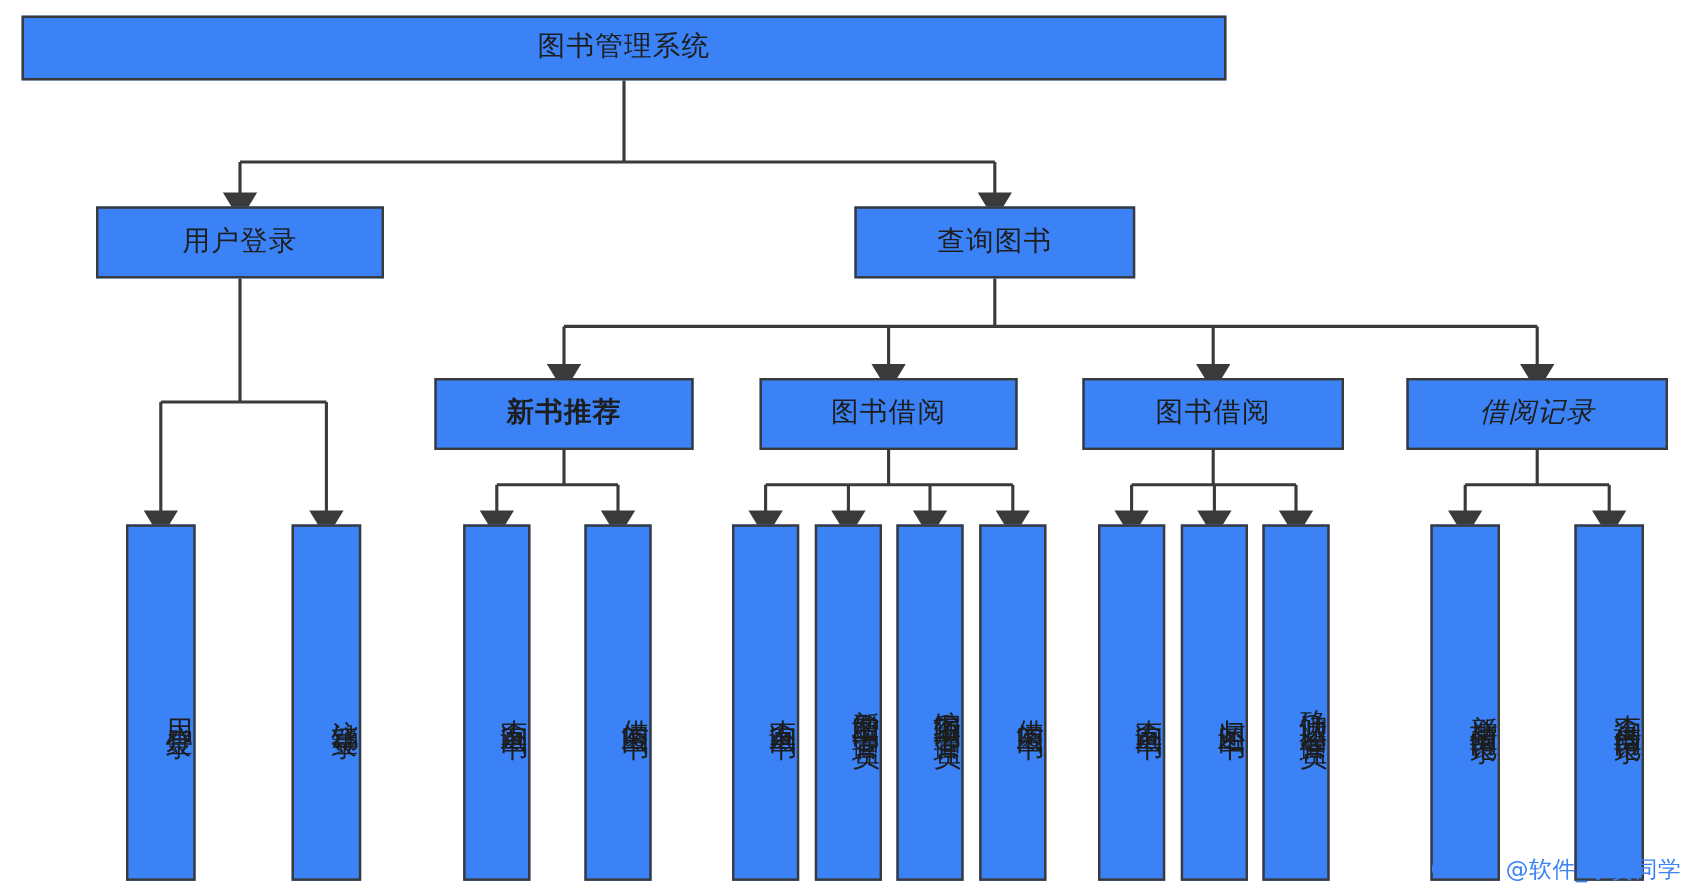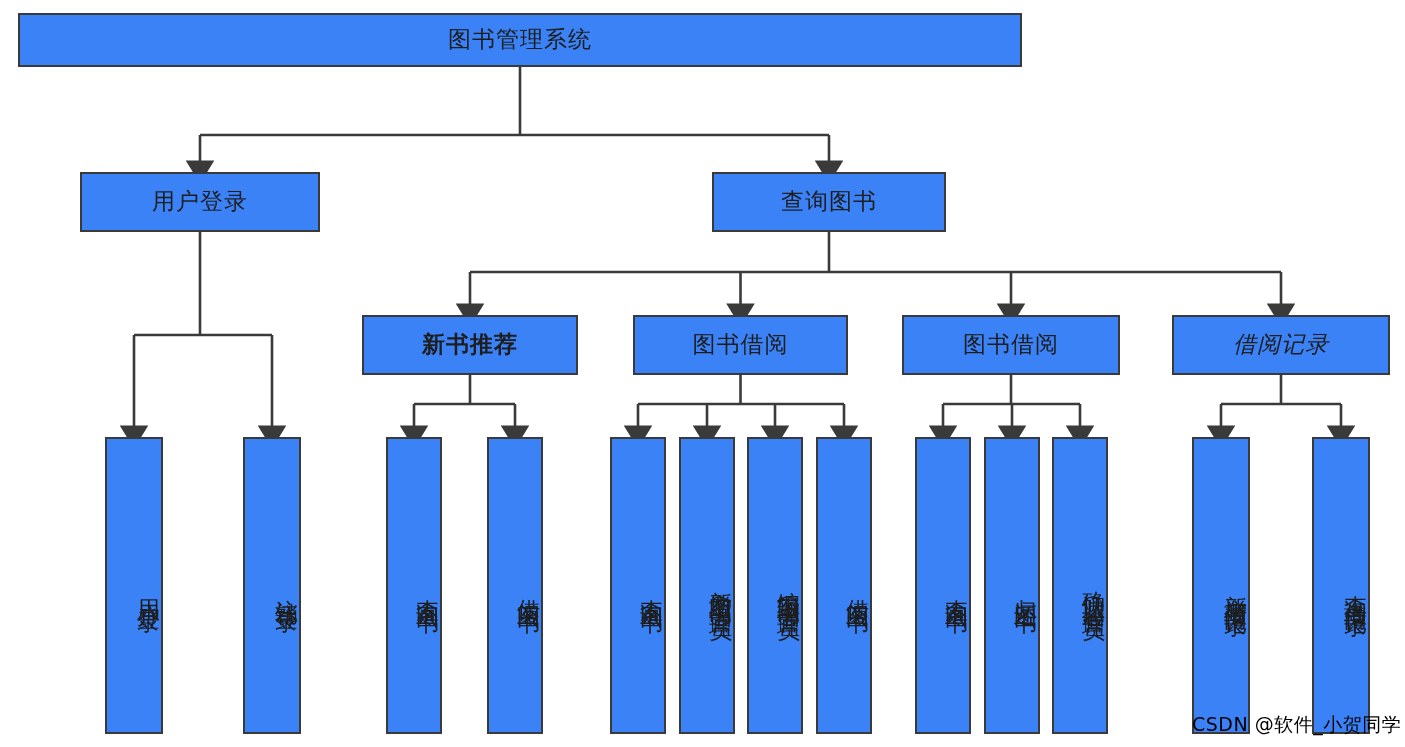--- a/index.html
+++ b/index.html
@@ -51,21 +51,21 @@
     align-items: flex-start;
     justify-content: center;
     white-space: nowrap;
   }
   .node.vert.pad-top {
     padding-top: 10px;
   }
   .watermark {
     position: absolute;
     font-size: 19px;
-    color: #000000;
+    color: #3b82f6;
     white-space: nowrap;
     letter-spacing: 0.5px;
   }
 </style>
 </head>
 <body>
 
 <div id="canvas">
   <svg id="edges" viewBox="0 0 1405 747">
     <defs>

